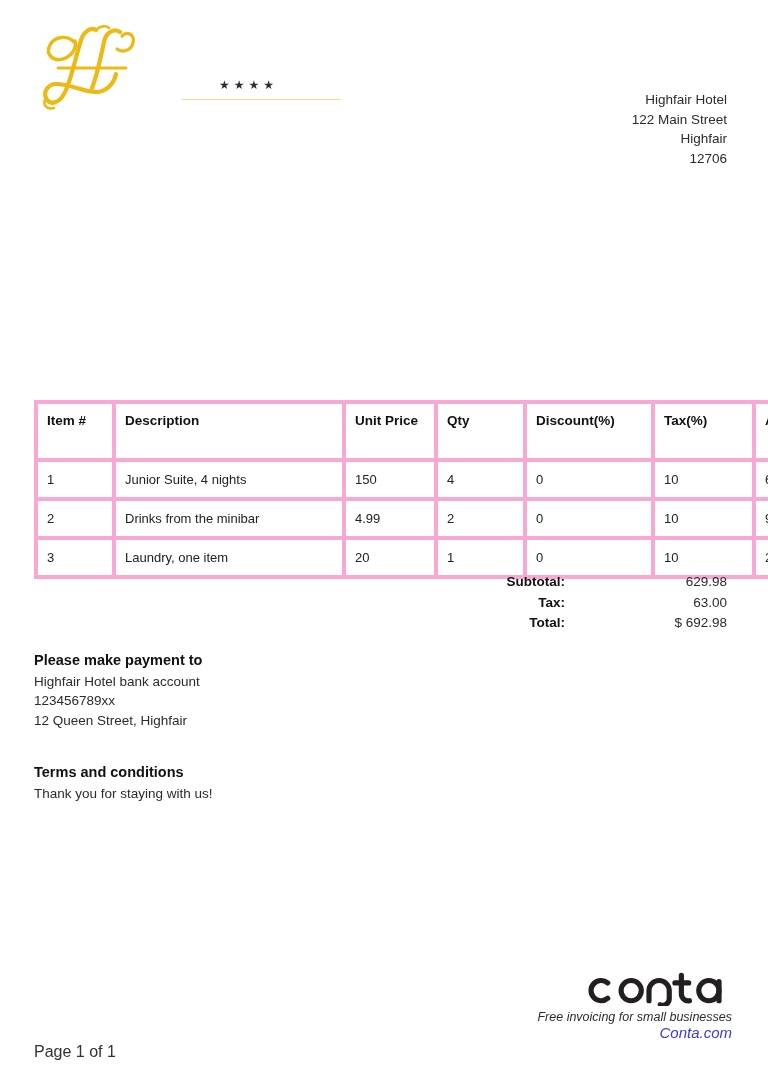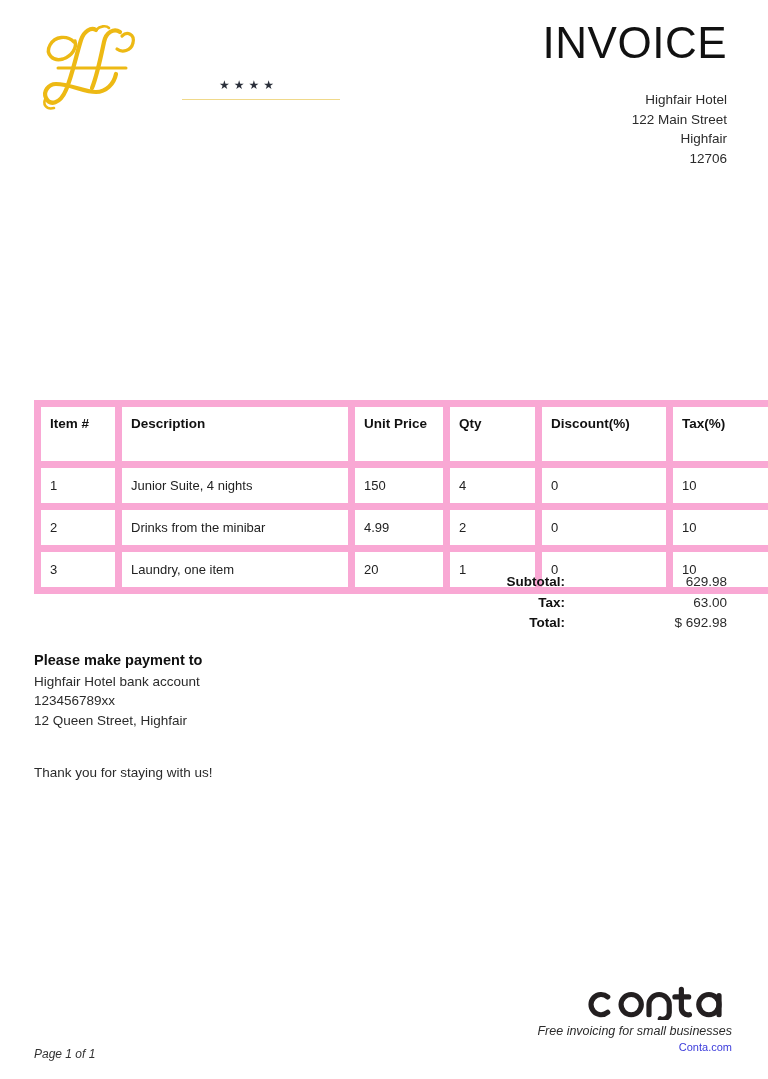--- a/index.html
+++ b/index.html
@@ -135,21 +135,21 @@
     position: absolute;
     left: 34px;
     top: 400px;
     width: 694px;
     border-collapse: collapse;
     font-size: 13px;
     table-layout: fixed;
   }
   .items-table th,
   .items-table td {
-    border: 7px solid #f9a8d4;
+    border: 4px solid #f9a8d4;
     text-align: left;
     vertical-align: top;
     padding: 9px 9px 9px 9px;
     color: #222222;
   }
   .items-table th {
     font-weight: bold;
     color: #111111;
     height: 36px;
     font-size: 13.5px;
@@ -208,46 +208,46 @@
     color: #111111;
     padding-bottom: 1px;
   }
   .payment-block { top: 651px; }
   .terms-block   { top: 763px; }
 
   
   .footer-brand {
     position: absolute;
     right: 36px;
-    bottom: 24px;
+    bottom: 38px;
     text-align: right;
   }
   .conta-logo {
     height: 34px;
     display: block;
     margin-left: auto;
   }
   .footer-tagline {
     font-size: 12.5px;
     font-style: italic;
     color: #2b2b2b;
     margin-top: 3px;
     line-height: 16px;
   }
   .footer-url {
-    font-size: 11px;
+    font-size: 15px;
+    font-style: italic;
     color: #3b3bdb;
     line-height: 16px;
   }
   .page-number {
     position: absolute;
     left: 34px;
     bottom: 18px;
-    font-size: 12px;
-    font-style: italic;
+    font-size: 16px;
     color: #333333;
   }
 </style>
 </head>
 <body>
 
 <div class="page">
 
   <div class="header">
 
@@ -260,21 +260,20 @@
           <path d="M88 18 C93 13, 101 16, 99 25 C97 33, 88 35, 83 31" stroke-width="3.2"></path>
           <path d="M24 50 L92 50" stroke-width="3"></path>
           <path d="M62 12 C66 8, 72 7, 75 10" stroke-width="2.6"></path>
           <path d="M12 80 C8 86, 12 92, 20 90" stroke-width="2.6"></path>
         </g>
       </svg>
       <div class="logo-stars">★★★★</div>
       <div class="logo-rule"></div>
     </div>
 
-    <div class="invoice-title">INVOICE</div>
 
     <div class="sender-address">
       <div>Highfair Hotel</div>
       <div>122 Main Street</div>
       <div>Highfair</div>
       <div>12706</div>
     </div>
   </div>
 
 
@@ -338,20 +337,21 @@
   </div>
 
   <div class="block payment-block">
     <div class="heading">Please make payment to</div>
     <div>Highfair Hotel bank account</div>
     <div>123456789xx</div>
     <div>12 Queen Street, Highfair</div>
   </div>
 
   <div class="block terms-block">
+    <div class="heading">Terms and conditions</div>
     <div>Thank you for staying with us!</div>
   </div>
 
   <div class="footer-brand">
     <svg class="conta-logo" viewBox="0 0 186 42" aria-hidden="true">
       <g fill="none" stroke="#231f20" stroke-width="6.4" stroke-linecap="round">
 
         <path d="M33 13.5 A12.5 12.5 0 1 0 33 32.5"></path>
 
         <circle cx="62" cy="23" r="12.5"></circle>

